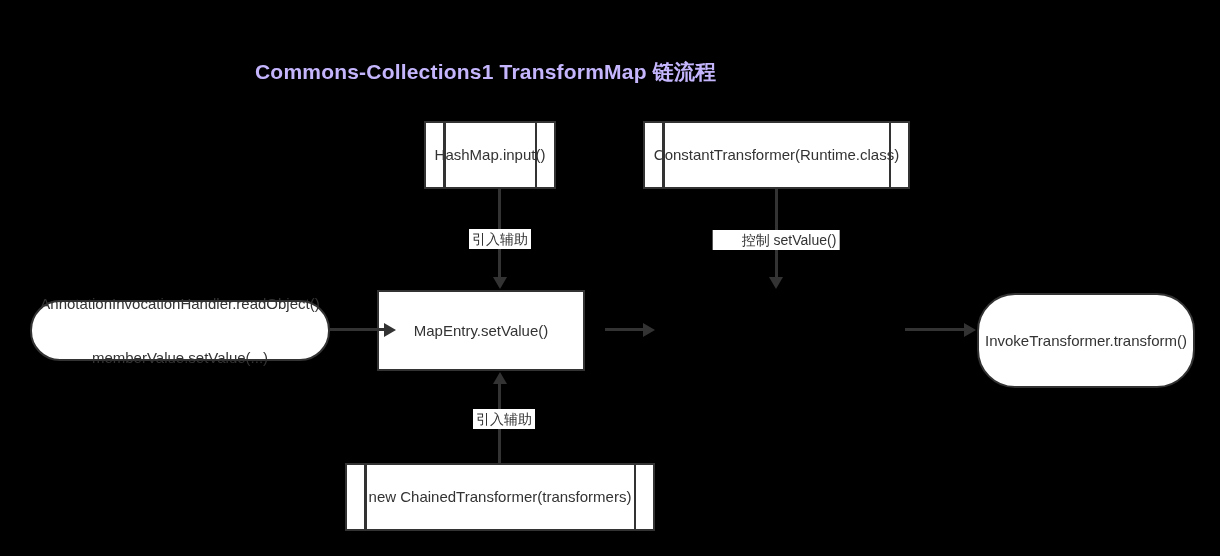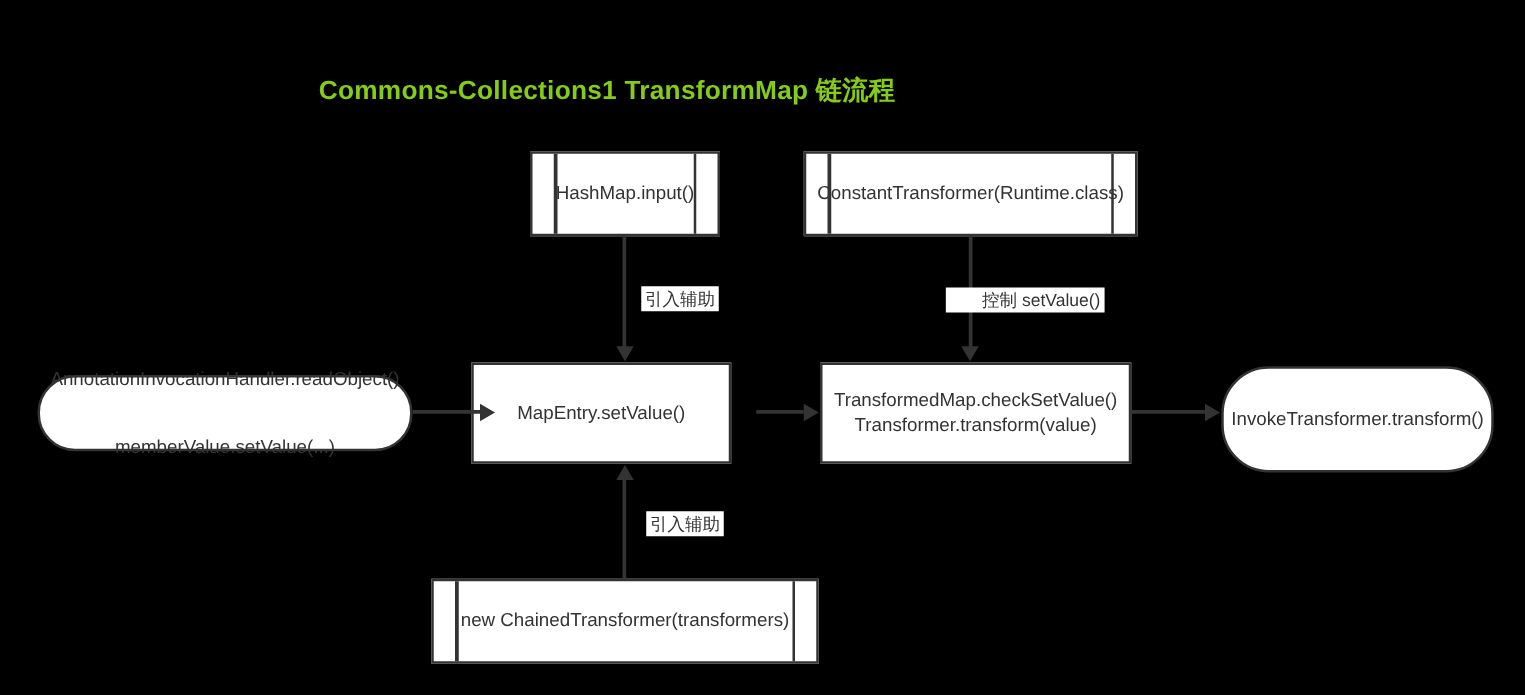--- a/index.html
+++ b/index.html
@@ -14,21 +14,21 @@
     background: #000000;
     overflow: hidden;
     font-family: "Liberation Sans", "DejaVu Sans", sans-serif;
   }
   .title {
     position: absolute;
     left: 255px;
     top: 58px;
     font-size: 21px;
     font-weight: 700;
-    color: #84cc16;
+    color: #c4b5fd;
     letter-spacing: 0.2px;
     white-space: nowrap;
   }
   .node {
     position: absolute;
     box-sizing: border-box;
     background: #ffffff;
     border: 2.5px solid #333333;
     color: #333333;
     font-size: 15px;
@@ -77,30 +77,29 @@
   }
   .edge-label {
     position: absolute;
     transform: translate(-50%, -50%);
     background: #ffffff;
     color: #333333;
     font-size: 14px;
     line-height: 18px;
     padding: 1px 3px;
     white-space: nowrap;
-    margin-left: 44px;
   }
 
   
-  #n-hashmap        { left: 424px; top: 121px; width: 152px; height: 68px; }
+  #n-hashmap        { left: 424px; top: 121px; width: 132px; height: 68px; }
   #n-constant       { left: 643px; top: 121px; width: 267px; height: 68px; }
   #n-annotation     { left: 30px;  top: 300px; width: 300px; height: 61px; gap: 34px; }
   #n-mapentry       { left: 377px; top: 290px; width: 208px; height: 81px; }
   #n-transformedmap { left: 656px; top: 290px; width: 249px; height: 81px; }
-  #n-invoke         { left: 977px; top: 293px; width: 218px; height: 85px; }
+  #n-invoke         { left: 977px; top: 293px; width: 218px; height: 95px; }
   #n-chained        { left: 345px; top: 463px; width: 310px; height: 68px; }
 
   
   #e1-line { left: 498px; top: 189px; width: 3px;  height: 89px; }
   #e1-head { left: 493px; top: 277px; }
   #e2-line { left: 775px; top: 189px; width: 3px;  height: 89px; }
   #e2-head { left: 769px; top: 277px; }
   #e3-line { left: 330px; top: 328px; width: 54px; height: 3px; }
   #e3-head { left: 384px; top: 323px; }
   #e4-line { left: 605px; top: 328px; width: 38px; height: 3px; }
@@ -135,24 +134,20 @@
 
   <div class="node rounded-lg" id="n-annotation">
     <span>AnnotationInvocationHandler.readObject()</span>
     <span>memberValue.setValue(...)</span>
   </div>
 
   <div class="node" id="n-mapentry">
     <span>MapEntry.setValue()</span>
   </div>
 
-  <div class="node" id="n-transformedmap">
-    <span>TransformedMap.checkSetValue()</span>
-    <span>Transformer.transform(value)</span>
-  </div>
 
   <div class="node stadium" id="n-invoke">
     <span>InvokeTransformer.transform()</span>
   </div>
 
   <div class="node" id="n-chained">
     <span class="vbar left"></span>
     <span class="vbar right"></span>
     <span>new ChainedTransformer(transformers)</span>
   </div>

